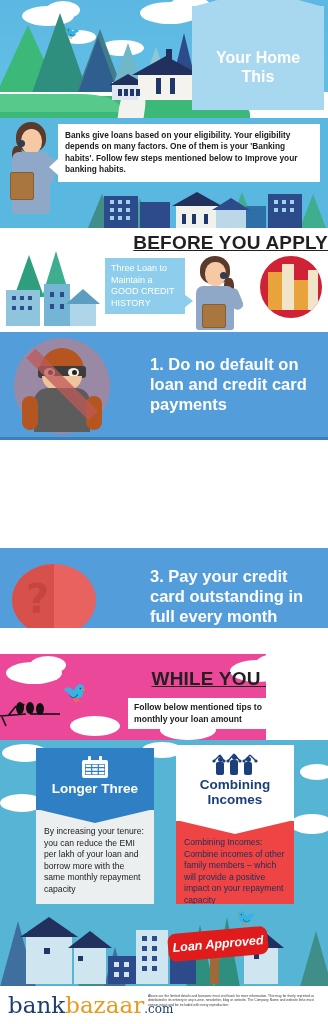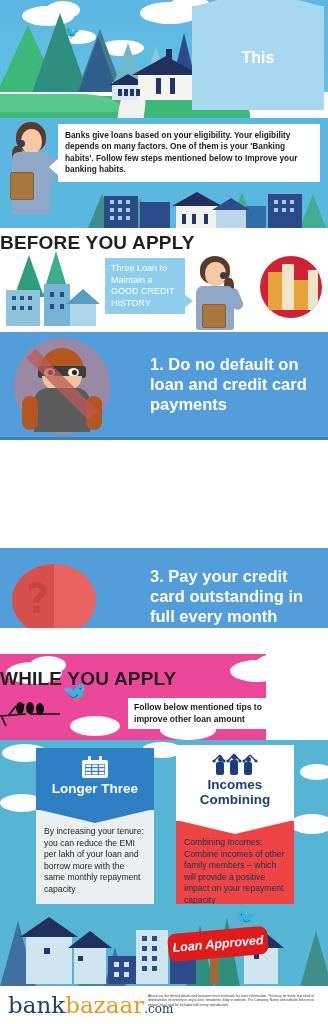--- a/index.html
+++ b/index.html
@@ -69,21 +69,21 @@
   .ag-hair { position:absolute; border-radius:50% 50% 42% 42%; background:#5a3a2a; }
   .ag-face { position:absolute; border-radius:48%; background:#f6c9a4; }
   .ag-body { position:absolute; background:#8fa8c8; border-radius:7px 7px 3px 3px; }
   .ag-arm { position:absolute; background:#8fa8c8; border-radius:5px; }
   .ag-board { position:absolute; background:#a9763f; border-radius:2px; border:1px solid #8a5d2e; }
   .ag-mic { position:absolute; background:#2e3c55; border-radius:50%; }
   .ag-tail { position:absolute; background:#5a3a2a; border-radius:40%; }
 
   
   .sec-before { position:absolute; left:0; top:228px; width:328px; height:104px; background:#ffffff; overflow:hidden; }
-  .sec-title { text-align:left; font-weight:bold; color:#231f20; letter-spacing:.2px; }
+  .sec-title { text-align:right; font-weight:bold; color:#231f20; letter-spacing:.2px;text-decoration:underline; }
   .before-title { position:absolute; left:0; top:4px; width:328px; font-size:19px; }
   .bubble-blue {
     position:absolute; left:105px; top:30px; width:80px; padding:5px 6px;
     background:#8ecdec; color:#fff; font-size:9px; line-height:11.5px;
   }
   .bubble-blue:after {
     content:""; position:absolute; right:-8px; bottom:6px; width:0;height:0;
     border-top:7px solid transparent; border-bottom:7px solid transparent; border-left:9px solid #8ecdec;
   }
   .red-circle { position:absolute; right:6px; top:28px; width:62px; height:62px; border-radius:50%; background:#cf2236; overflow:hidden; }
@@ -210,20 +210,21 @@
       <div class="win" style="left:10px;bottom:4px;width:4px;height:7px;"></div>
       <div class="win" style="left:68px;bottom:4px;width:4px;height:6px;"></div>
       <div class="win" style="left:76px;bottom:4px;width:4px;height:6px;"></div>
     </div>
 
     <div class="bird" style="left:64px;top:26px;">🐦</div>
     <div class="bird" style="left:196px;top:4px;">🐦</div>
 
     <div class="hero-panel">
       <div class="hero-sub">
+        <div>Your Home</div>
         <div>This</div>
       </div>
     </div>
   </div>
 
   <div class="intro">
     <div class="skyline">
       <div class="tri" style="left:88px;bottom:0;border-left:14px solid transparent;border-right:14px solid transparent;border-bottom:34px solid #3f8e8a;"></div>
       <div class="tri" style="left:128px;bottom:0;border-left:12px solid transparent;border-right:12px solid transparent;border-bottom:30px solid #4aa39a;"></div>
       <div class="tri" style="left:228px;bottom:0;border-left:14px solid transparent;border-right:14px solid transparent;border-bottom:36px solid #3fae8f;"></div>
@@ -358,21 +359,21 @@
       <path d="M0 22 L26 20 M8 22 L16 12 M18 21 L24 10 M2 23 L6 32" stroke="#111" stroke-width="1.6" fill="none"></path>
       <ellipse cx="20" cy="14" rx="4" ry="6" fill="#111"></ellipse>
       <ellipse cx="30" cy="14" rx="4" ry="6" fill="#111"></ellipse>
       <ellipse cx="40" cy="15" rx="4" ry="6" fill="#111"></ellipse>
       <path d="M30 20 L60 20" stroke="#111" stroke-width="1.6"></path>
     </svg>
     <div class="bird" style="left:62px;top:28px;font-size:20px;transform:scaleX(-1);">🐦</div>
 
     <div class="while-bubble">
       <div>Follow below mentioned tips to</div>
-      <div>improve other loan amount</div>
+      <div>monthly your loan amount</div>
     </div>
 
     <div class="agent" style="left:264px;top:16px;width:58px;height:70px;">
       <div class="ag-hair" style="left:10px;top:0px;width:32px;height:28px;"></div>
       <div class="ag-face" style="left:15px;top:6px;width:22px;height:25px;"></div>
       <div class="ag-tail" style="left:34px;top:22px;width:11px;height:22px;"></div>
       <div class="ag-mic" style="left:31px;top:16px;width:7px;height:7px;"></div>
       <div class="ag-body" style="left:6px;top:31px;width:40px;height:42px;"></div>
       <div class="ag-arm" style="left:42px;top:33px;width:11px;height:22px;transform:rotate(-25deg);"></div>
       <div class="ag-board" style="left:12px;top:48px;width:24px;height:24px;"></div>
@@ -414,22 +415,22 @@
           <svg style="position:absolute;left:0;top:0;width:46px;height:10px;" viewBox="0 0 46 10">
             <path d="M2 8 L8 2 M12 8 L8 2 M16 8 L22 1 M28 8 L22 1 M32 8 L38 2 M44 8 L38 2" stroke="#1b3f7a" stroke-width="1.4" fill="none"></path>
             <circle cx="2" cy="8" r="1.6" fill="#1b3f7a"></circle>
               <circle cx="12" cy="8" r="1.6" fill="#1b3f7a"></circle>
             <circle cx="16" cy="8" r="1.6" fill="#1b3f7a"></circle>
               <circle cx="28" cy="8" r="1.6" fill="#1b3f7a"></circle>
             <circle cx="32" cy="8" r="1.6" fill="#1b3f7a"></circle>
               <circle cx="44" cy="8" r="1.6" fill="#1b3f7a"></circle>
           </svg>
         </div>
+        <div class="card-title">Combining</div>
         <div class="card-title">Incomes</div>
-        <div class="card-title">Combining</div>
       </div>
       <div class="card-body">Combining Incomes: Combine incomes of other family members – which will provide a positive impact on your repayment capacity</div>
     </div>
   </div>
 
   <div class="sec-bottom">
     <div class="tri" style="left:0px;top:14px;border-left:18px solid transparent;border-right:18px solid transparent;border-bottom:66px solid #3f6f9e;"></div>
     <div class="tri" style="left:78px;top:24px;border-left:15px solid transparent;border-right:15px solid transparent;border-bottom:56px solid #3f8e8a;"></div>
     <div class="tri" style="left:104px;top:40px;border-left:11px solid transparent;border-right:11px solid transparent;border-bottom:40px solid #3f6f9e;"></div>
     <div class="tri" style="left:186px;top:18px;border-left:14px solid transparent;border-right:14px solid transparent;border-bottom:62px solid #2f8f7e;"></div>

